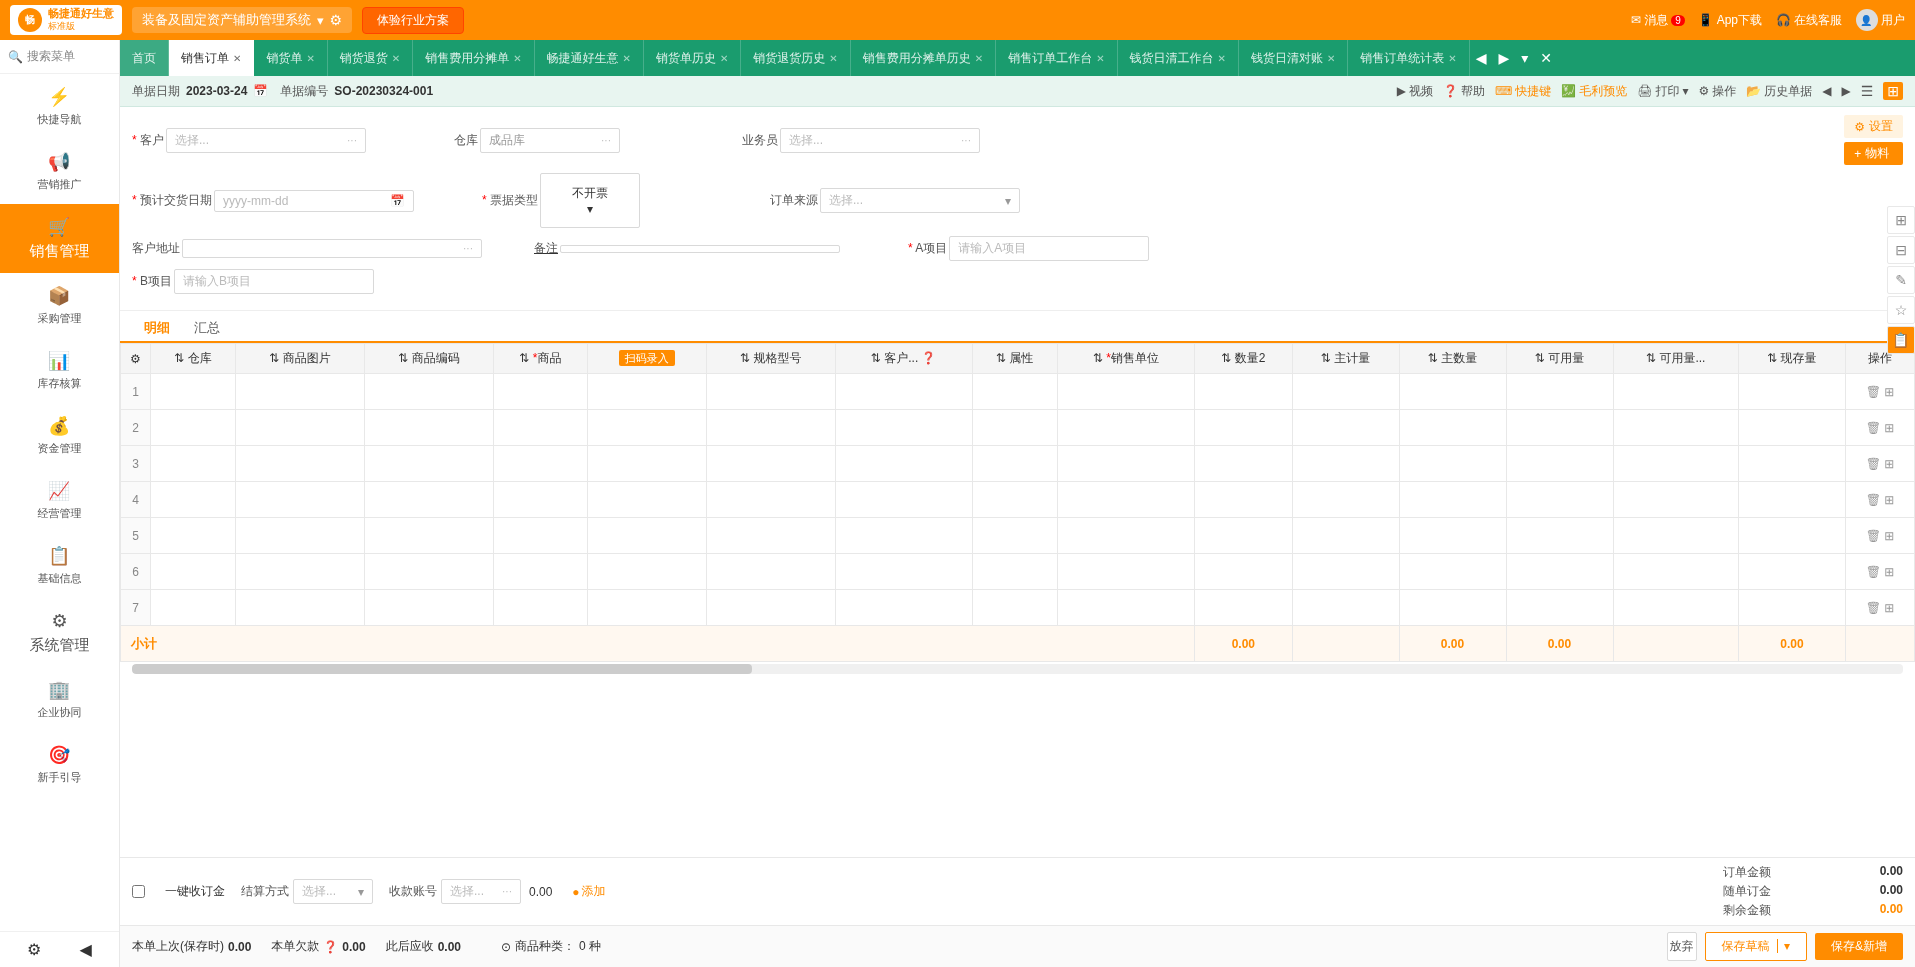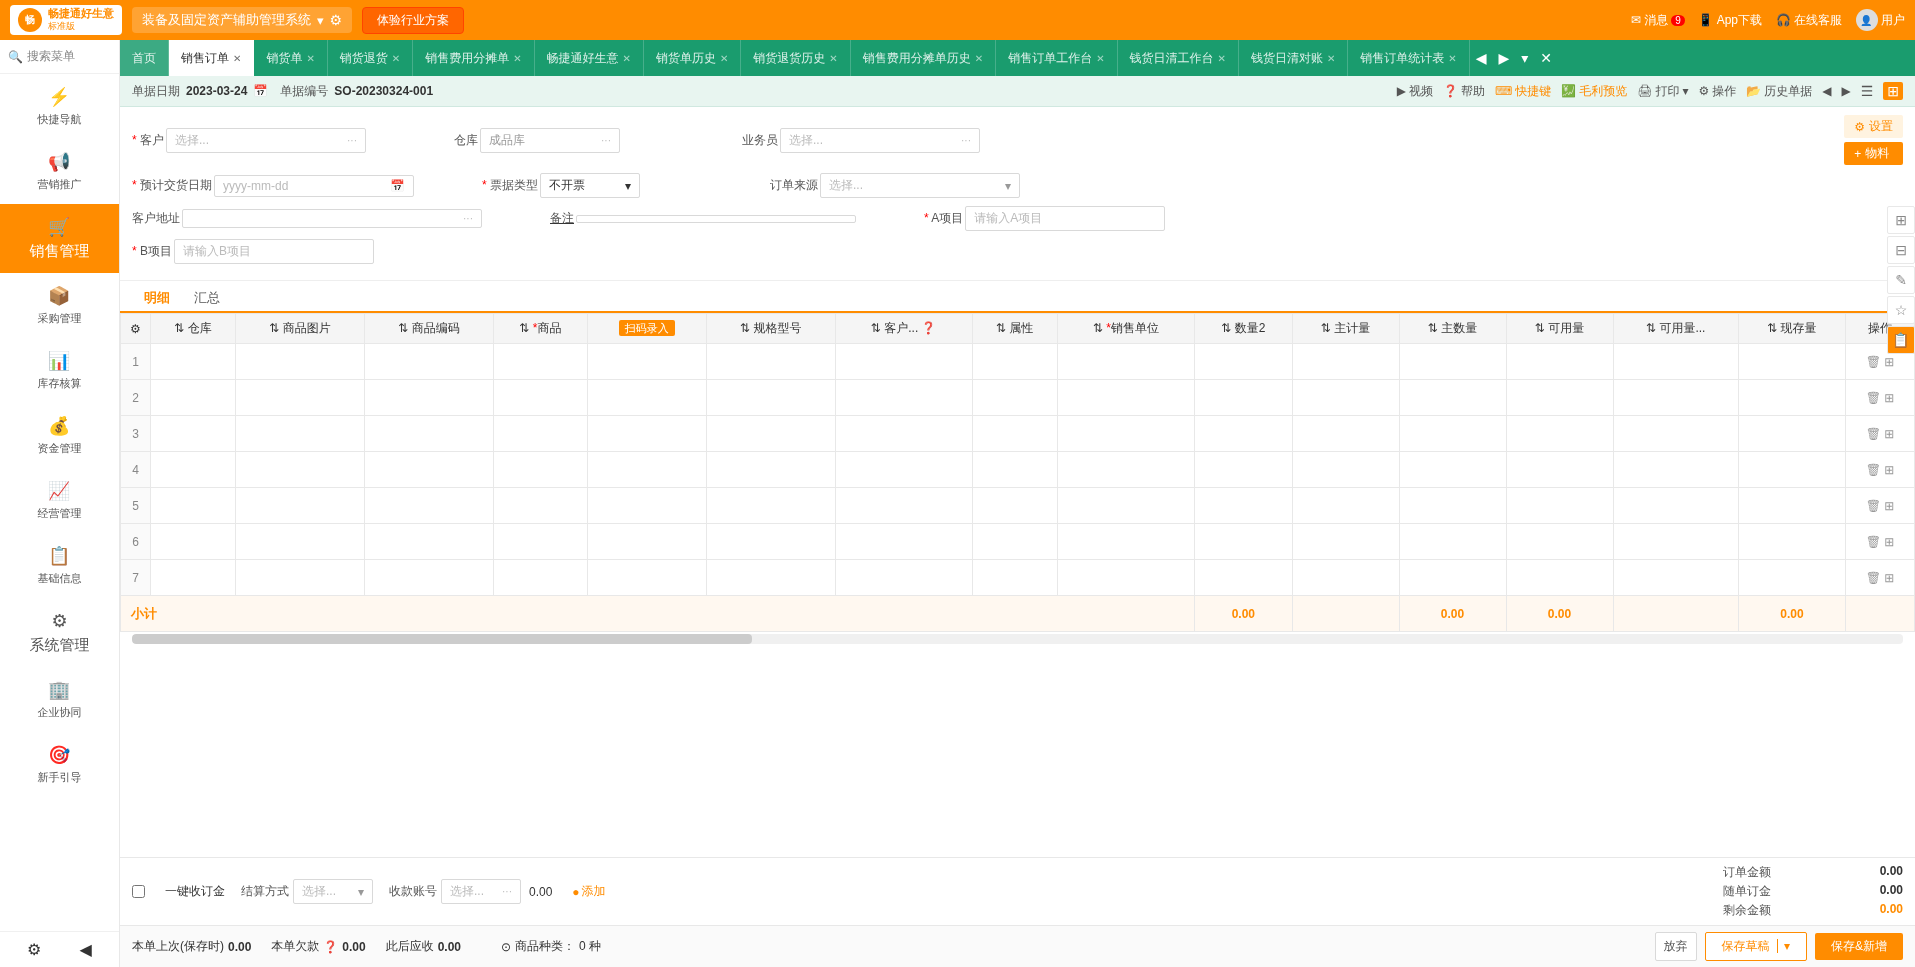--- a/index.html
+++ b/index.html
@@ -100,23 +100,23 @@
     }
     .form-input {
       border: 1px solid #d9d9d9; border-radius: 2px; padding: 3px 8px;
       font-size: 12px; color: #999; background: white; min-width: 140px;
       display: flex; align-items: center; justify-content: space-between;
       cursor: pointer;
     }
     .form-input.wide { min-width: 200px; }
     .ellipsis-btn { color: #bbb; font-size: 10px; }
     .form-select {
-      border: 1px solid #d9d9d9; border-radius: 2px; padding: 3px 8px;
+      border: 1px solid #d9d9d9; border-radius: 2px; padding: 11px 8px;
       font-size: 12px; min-width: 100px; cursor: pointer;
-      display: flex; align-items: center; justify-content: space-between;
+      display: flex; align-items: center; justify-content: space-between; flex-direction: column;
     }
 
     
     .detail-tabs {
       display: flex; border-bottom: 2px solid #ff8c00; padding: 4px 12px 0;
       background: white;
     }
     .detail-tab {
       padding: 4px 12px; cursor: pointer; font-size: 13px; color: #555;
       border-bottom: 2px solid transparent; margin-bottom: -2px;
@@ -163,21 +163,21 @@
 
     
     .footer {
       background: #fafafa; border-top: 1px solid #e8e8e8;
       padding: 6px 12px; display: flex; align-items: center; gap: 20px;
       font-size: 12px;
     }
     .footer-field { display: flex; align-items: center; gap: 4px; }
     .footer-actions { margin-left: auto; display: flex; align-items: center; gap: 8px; }
     .btn-discard {
-      border: 1px solid #d9d9d9; background: white; padding: 5px 8px;
+      border: 1px solid #d9d9d9; background: white; padding: 5px 2px;
       border-radius: 2px; cursor: pointer; font-size: 12px; color: #555;
     }
     .btn-draft {
       border: 1px solid #ff8c00; background: white; padding: 5px 16px;
       border-radius: 2px; cursor: pointer; font-size: 12px; color: #ff8c00;
     }
     .btn-save {
       background: #ff8c00; color: white; padding: 5px 16px;
       border-radius: 2px; cursor: pointer; font-size: 12px; border: none;
     }
@@ -475,21 +475,21 @@
         </div>
 
         <div class="form-row">
           <div class="form-field">
             <span class="field-label">客户地址</span>
             <div class="form-input" style="min-width:300px;">
               <span style="color:#bbb;"></span>
               <span class="ellipsis-btn">···</span>
             </div>
           </div>
-          <div class="form-field" style="margin-left:60px;text-decoration:underline;">
+          <div class="form-field" style="margin-left:44px;text-decoration:underline;">
             <span class="field-label">备注</span>
             <div class="form-input" style="min-width:280px;"></div>
           </div>
           <div class="form-field" style="margin-left:60px;">
             <span class="field-label">
               <span style="color:#f00;">*</span>
               <span>A项目</span>
             </span>
             <div class="form-input wide">
               <span style="color:#bbb;">请输入A项目</span>

